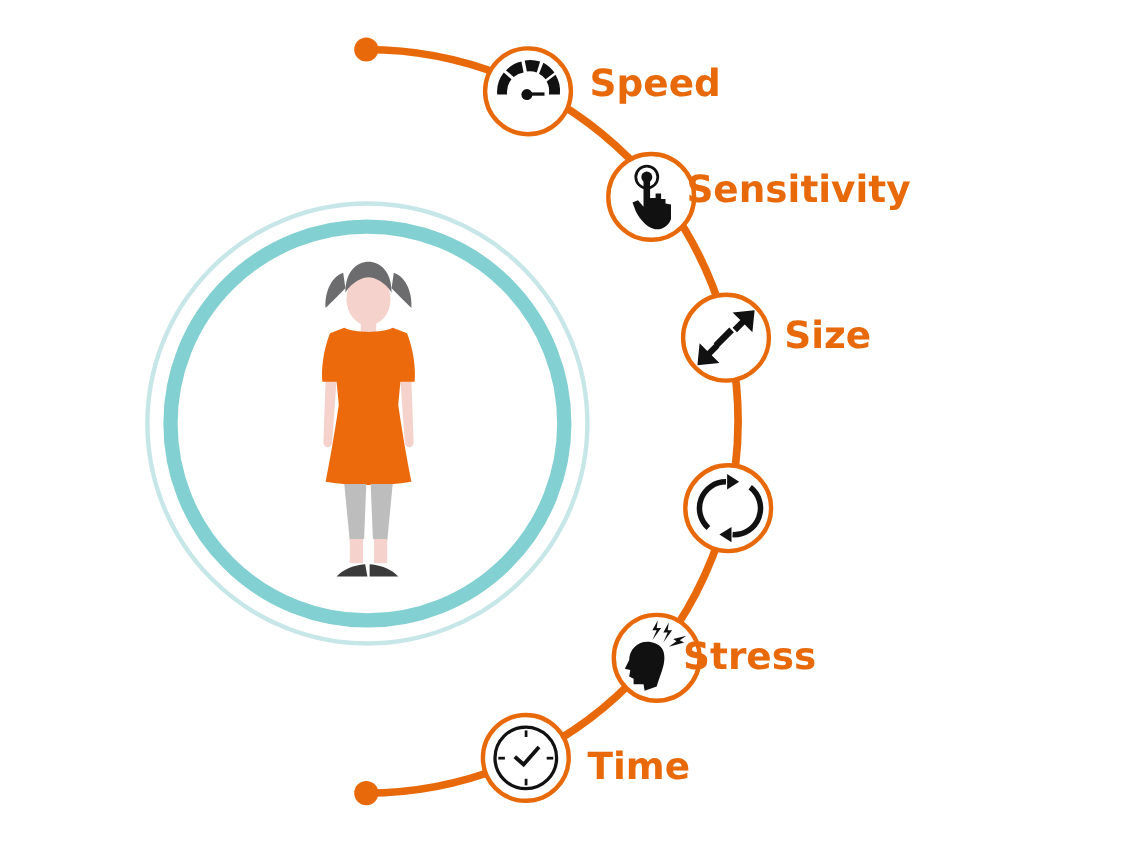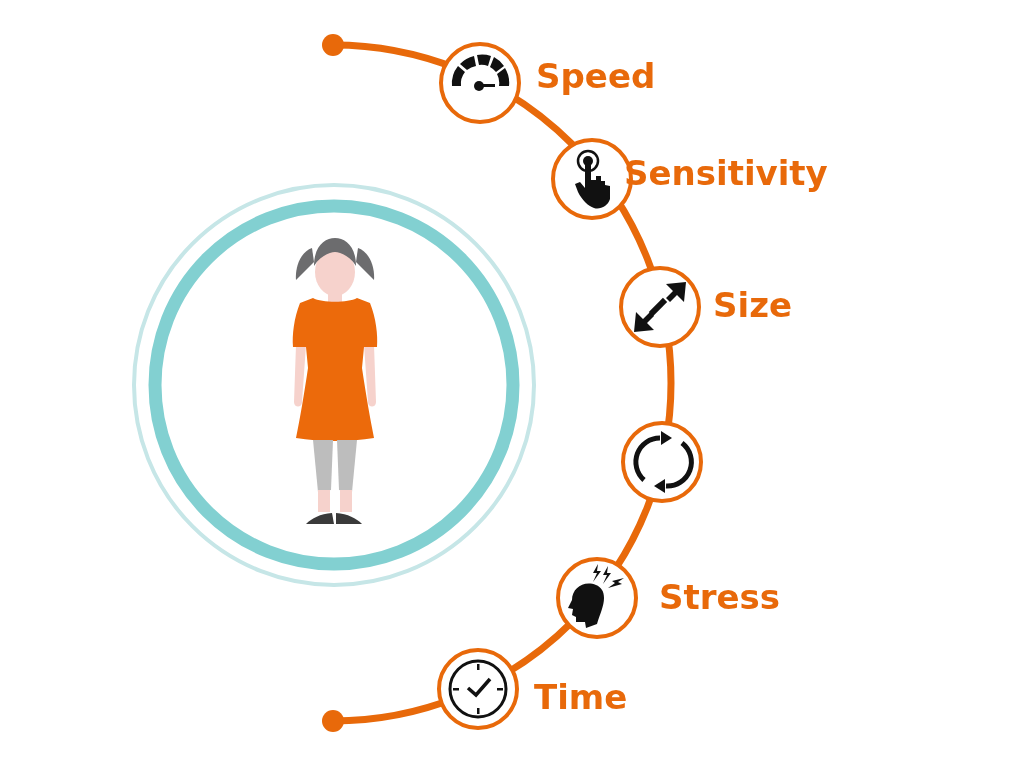--- a/index.html
+++ b/index.html
@@ -107,15 +107,15 @@
         <rect x="453" y="688" width="6" height="2.5" fill="#111"></rect>
         <rect x="497" y="688" width="6" height="2.5" fill="#111"></rect>
         <polyline points="468,688 476,695 490,679" fill="none" stroke="#111" stroke-width="3.5"></polyline>
       </g>
     </g>
   </svg>
 
   <div class="label" style="left:536px; top:59px;">Speed</div>
   <div class="label" style="left:624px; top:156px;">Sensitivity</div>
   <div class="label" style="left:713px; top:288px;">Size</div>
-  <div class="label" style="left:659px; top:580px;">Stress</div>
+  <div class="label" style="left:621px; top:580px;">Stress</div>
   <div class="label" style="left:534px; top:680px;">Time</div>
 </div>
 
 </body></html>

